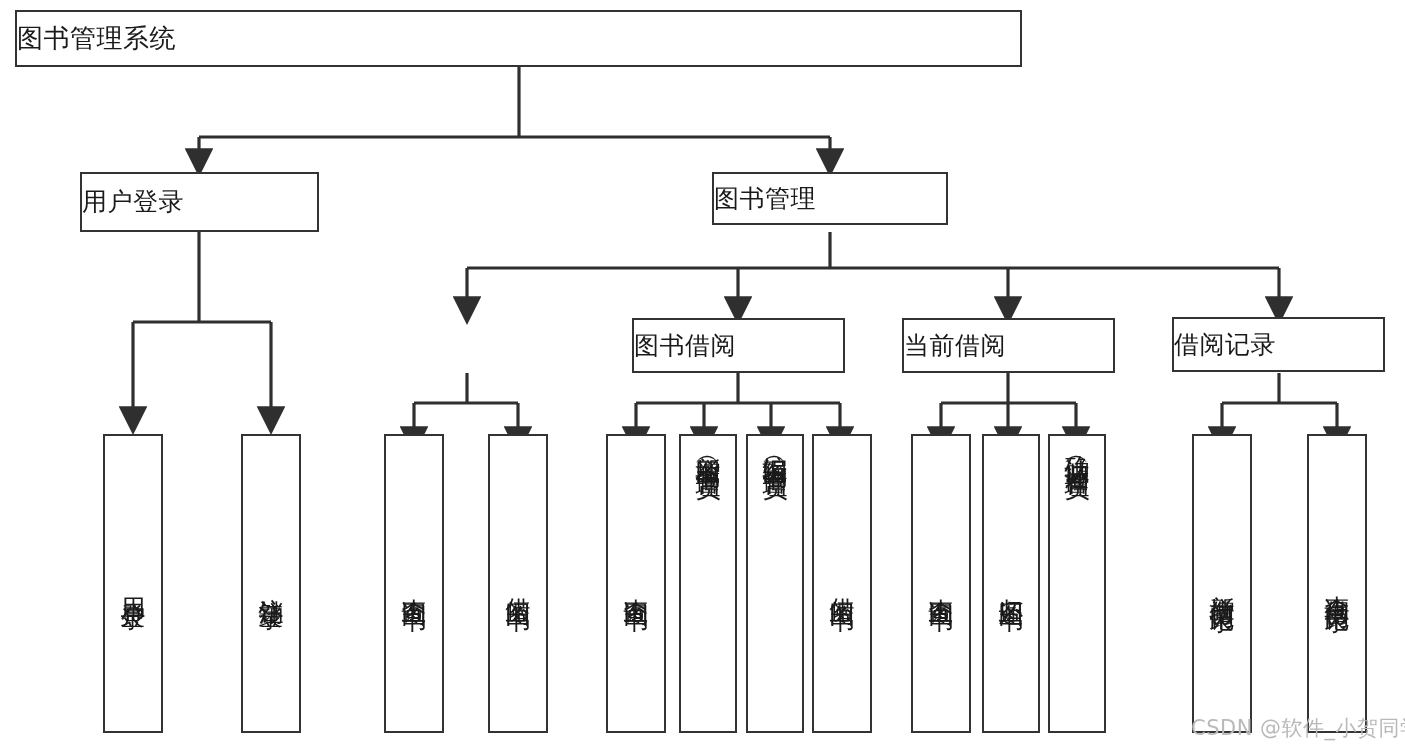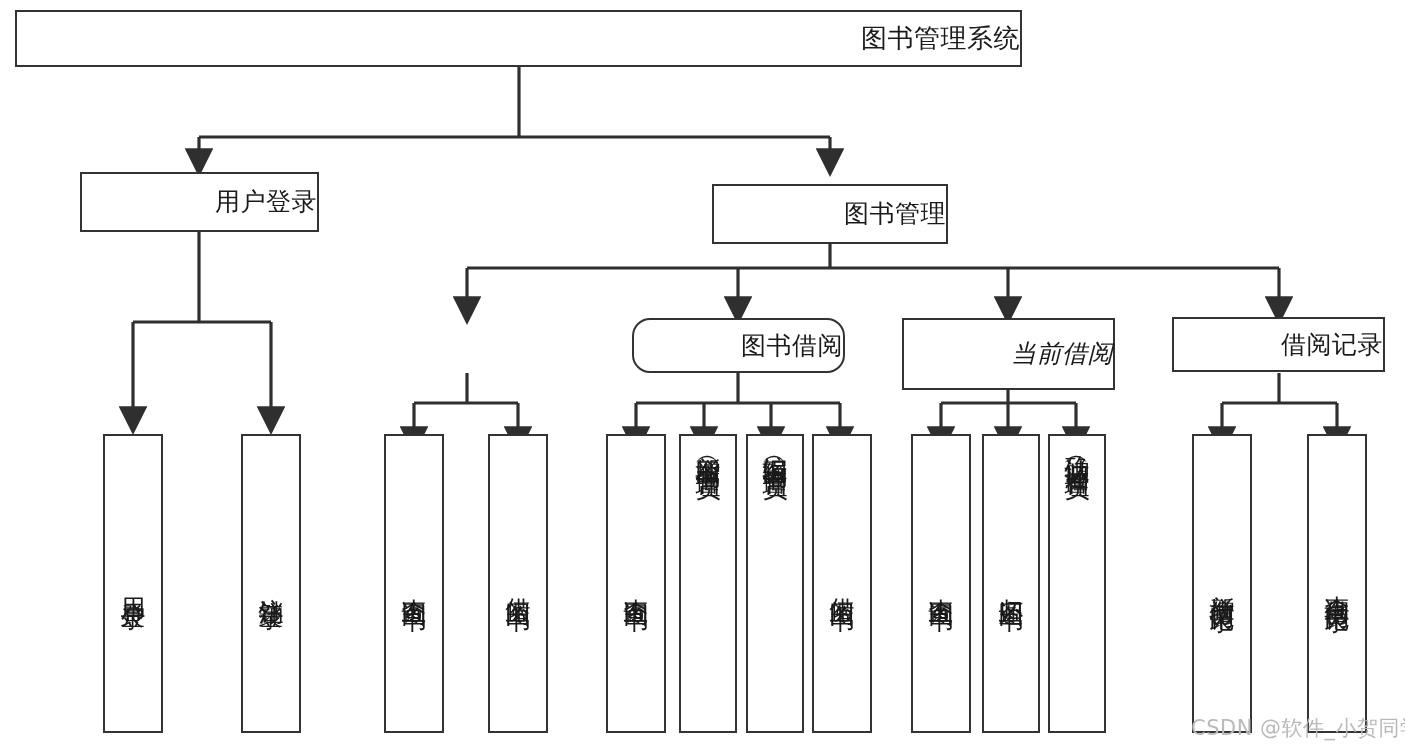--- a/index.html
+++ b/index.html
@@ -26,21 +26,21 @@
     height: 747px;
     pointer-events: none;
   }
   .node {
     position: absolute;
     box-sizing: border-box;
     background: #ffffff;
     border: 2.5px solid #333333;
     display: flex;
     align-items: center;
-    justify-content: flex-end;
+    justify-content: flex-start;
     z-index: 2;
   }
   .node-label {
     color: #1a1a1a;
     line-height: 1.02;
     letter-spacing: 0.5px;
     white-space: nowrap;
   }
   
   .node.horiz .node-label {
@@ -135,30 +135,30 @@
   </svg>
 
   <div class="node horiz root" style="left:15px; top:10px; width:1007px; height:57px;">
     <span class="node-label">图书管理系统</span>
   </div>
 
   <div class="node horiz" style="left:80px; top:172px; width:239px; height:60px;">
     <span class="node-label">用户登录</span>
   </div>
 
-  <div class="node horiz" style="left:712px; top:172px; width:236px; height:60px;margin-top:12px;">
+  <div class="node horiz" style="left:712px; top:172px; width:236px; height:53px;">
     <span class="node-label">图书管理</span>
   </div>
 
 
-  <div class="node horiz" style="left:632px; top:318px; width:213px; height:55px;border-radius:18px;">
+  <div class="node horiz" style="left:632px; top:318px; width:213px; height:55px;">
     <span class="node-label">图书借阅</span>
   </div>
 
-  <div class="node horiz" style="left:902px; top:318px; width:213px; height:72px;font-style:italic;">
+  <div class="node horiz" style="left:902px; top:318px; width:213px; height:55px;">
     <span class="node-label">当前借阅</span>
   </div>
 
   <div class="node horiz" style="left:1172px; top:317px; width:213px; height:55px;">
     <span class="node-label">借阅记录</span>
   </div>
 
   <div class="node leaf center-v" style="left:103px; top:434px; width:60px; height:299px;">
     <span class="node-label">用户登录</span>
   </div>

